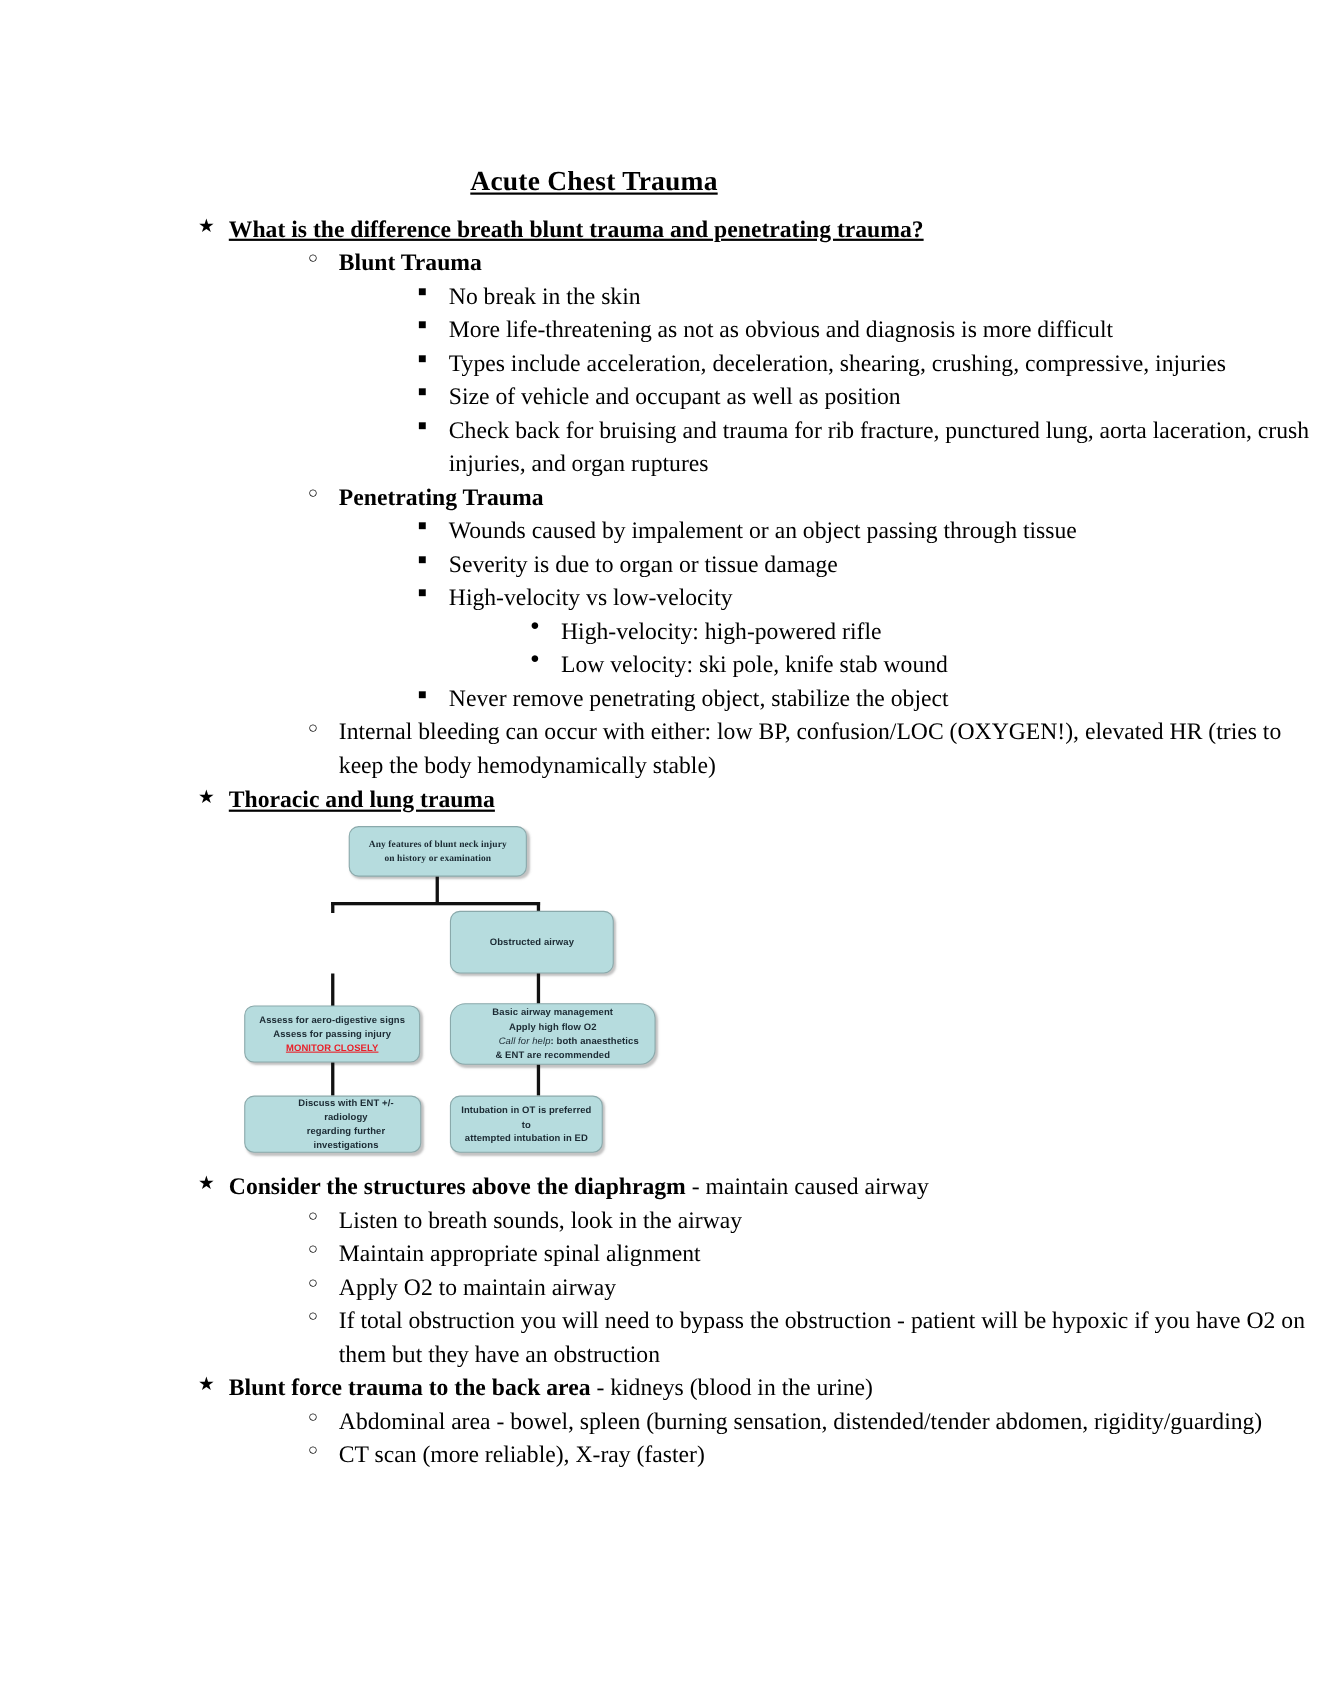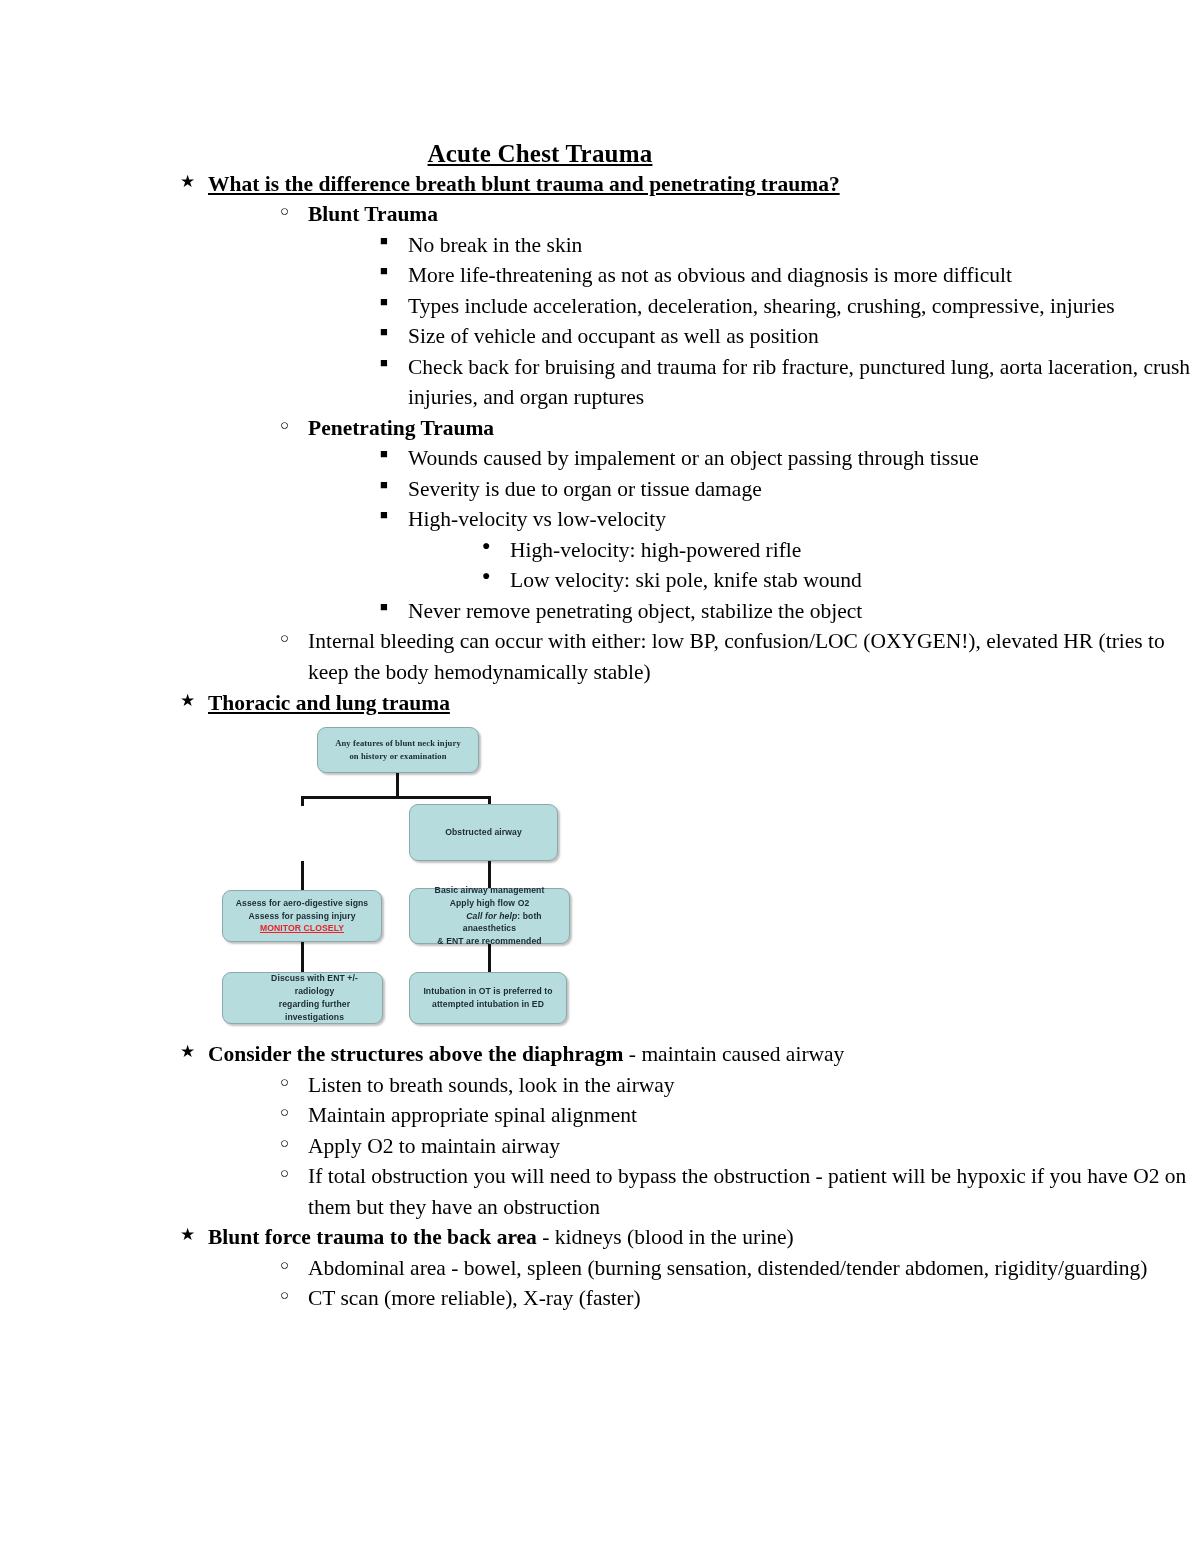--- a/index.html
+++ b/index.html
@@ -22,21 +22,21 @@
     padding: 0;
   }
 
   
   .doc-title {
     text-align: center;
     font-size: 25px;
     font-weight: bold;
     text-decoration: underline;
     letter-spacing: 0.2px;
-    margin: 0;
+    margin: 12px;
     padding-top: 140px;
     padding-right: 120px;
     line-height: 1.15;
   }
 
   
   ul.lvl1, ul.lvl2, ul.lvl3, ul.lvl4 {
     list-style: none;
     margin: 0;
     padding: 0;
@@ -102,21 +102,21 @@
     letter-spacing: 0.1px;
   }
   .node .inner { width: 100%; }
   .node .monitor {
     color: #e8212a;
     text-decoration: underline;
     font-weight: bold;
   }
   .node .callhelp {
     font-style: italic;
-    font-weight: bold;
+    font-weight: normal;
     margin-left: 29px;
   }
   .conn {
     position: absolute;
     background: #111111;
   }
   .conn.v { width: 3px; }
   .conn.h { height: 3px; }
 </style>
 </head>
@@ -239,40 +239,40 @@
     <div class="conn v" style="left:488px; top:137px; width:3px; height:28px;"></div>
 
     <div class="node" style="left:222px; top:166px; width:160px; height:52px;">
       <div class="inner">
         <div>Assess for aero-digestive signs</div>
         <div>Assess for passing injury</div>
         <div class="monitor">MONITOR CLOSELY</div>
       </div>
     </div>
 
-    <div class="node" style="left:409px; top:164px; width:161px; height:56px;">
+    <div class="node" style="left:409px; top:164px; width:187px; height:56px;border-radius:14px;">
       <div class="inner">
         <div>Basic airway management</div>
         <div>Apply high flow O2</div>
         <div><span class="callhelp">Call for help</span><span>: both anaesthetics</span></div>
         <div>&amp; ENT are recommended</div>
       </div>
     </div>
 
     <div class="conn v" style="left:301px; top:218px; width:3px; height:30px;"></div>
     <div class="conn v" style="left:488px; top:220px; width:3px; height:28px;"></div>
 
     <div class="node" style="left:222px; top:248px; width:161px; height:52px;padding-left:29px;">
       <div class="inner">
         <div>Discuss with ENT +/- radiology</div>
         <div>regarding further investigations</div>
       </div>
     </div>
 
-    <div class="node" style="left:409px; top:248px; width:158px; height:52px;">
+    <div class="node" style="left:409px; top:248px; width:139px; height:52px;">
       <div class="inner">
         <div>Intubation in OT is preferred to</div>
         <div>attempted intubation in ED</div>
       </div>
     </div>
   </div>
 
   <ul class="lvl1">
 
     <li class="item l1">

